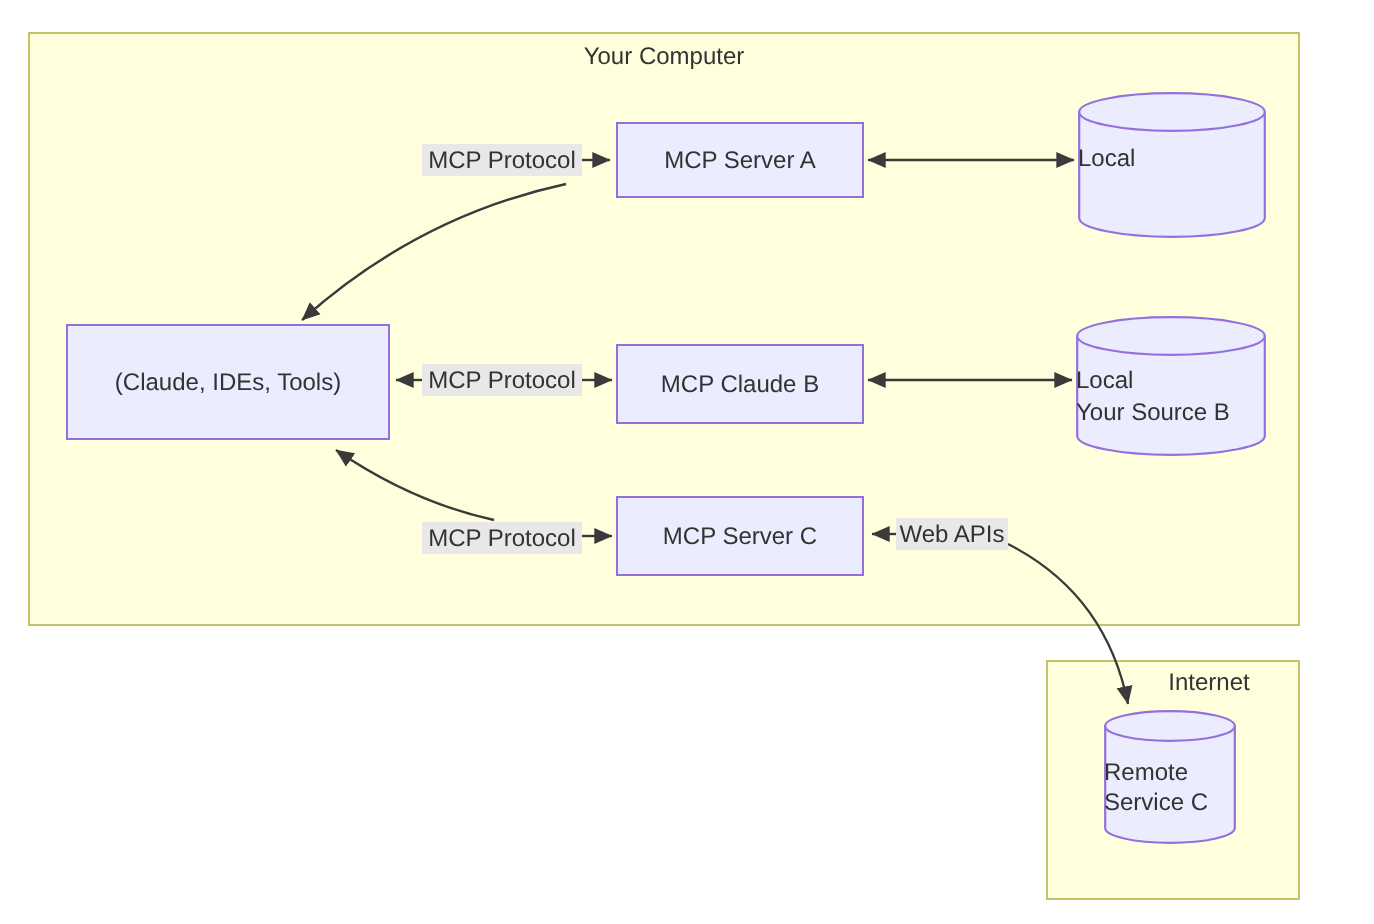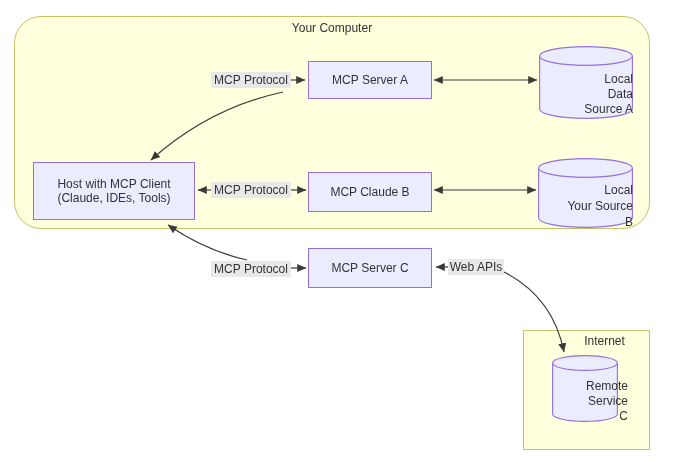--- a/index.html
+++ b/index.html
@@ -43,34 +43,34 @@
     position:absolute;
     background:var(--edge-label-bg);
     font-size:12px;line-height:16px;height:16px;
     text-align:center;color:var(--text);
     white-space:nowrap;
   }
   .cylinder{position:absolute;}
   .cylinder svg{position:absolute;left:0;top:0;display:block;}
   .cylinder-text{
     position:absolute;left:0;right:0;
-    text-align:right;font-size:12px;color:var(--text);padding-left:28px;
+    text-align:left;font-size:12px;color:var(--text);
   }
   .cylinder-text div{line-height:15px;}
   .overlay{position:absolute;left:0;top:0;z-index:2;pointer-events:none;}
   .layer-nodes{position:absolute;left:0;top:0;width:100%;height:100%;z-index:3;}
   .layer-clusters{position:absolute;left:0;top:0;width:100%;height:100%;z-index:1;}
 </style>
 </head>
 <body>
 
 <div class="stage">
 
   <div class="layer-clusters">
-    <div class="cluster" style="left:14px;top:16px;width:636px;height:213px;border-radius:27px;">
+    <div class="cluster" style="left:14px;top:16px;width:636px;height:297px;">
       <div class="cluster-label">Your Computer</div>
     </div>
     <div class="cluster" style="left:523px;top:330px;width:127px;height:120px;">
       <div class="cluster-label" style="top:4px;padding-left:36px;">Internet</div>
     </div>
   </div>
 
   <svg class="overlay" width="687" height="462" viewBox="0 0 687 462">
     <defs>
       <marker id="arrow" viewBox="0 0 10 10" refX="9.2" refY="5" markerWidth="8" markerHeight="8" orient="auto-start-reverse">
@@ -90,21 +90,20 @@
       <path d="M247,260 Q206,251 168,225" marker-end="url(#arrow)"></path>
       <path d="M291,268 L306,268" marker-end="url(#arrow)"></path>
       <path d="M448,267 L436,267" marker-end="url(#arrow)"></path>
       <path d="M504,272 Q553,297 564,352" marker-end="url(#arrow)"></path>
     </g>
   </svg>
 
   <div class="layer-nodes">
 
     <div class="node" style="left:33px;top:162px;width:162px;height:58px;">
-      <div>Host with MCP Client</div>
       <div>(Claude, IDEs, Tools)</div>
     </div>
 
     <div class="node" style="left:308px;top:61px;width:124px;height:38px;">
       <div>MCP Server A</div>
     </div>
 
     <div class="node" style="left:308px;top:172px;width:124px;height:40px;">
       <div>MCP Claude B</div>
     </div>
@@ -113,21 +112,20 @@
       <div>MCP Server C</div>
     </div>
 
     <div class="cylinder" style="left:539px;top:46px;width:94px;height:74px;">
       <svg width="94" height="74">
         <path d="M0.6,10 v53 a46.4,9.4 0 0 0 92.8,0 v-53" fill="#ECECFF" stroke="#9370DB" stroke-width="1.1"></path>
         <ellipse cx="47" cy="10" rx="46.4" ry="9.4" fill="#ECECFF" stroke="#9370DB" stroke-width="1.1"></ellipse>
       </svg>
       <div class="cylinder-text" style="top:26px;">
         <div>Local</div>
-        <div>Data Source A</div>
       </div>
     </div>
 
     <div class="cylinder" style="left:538px;top:158px;width:95px;height:71px;">
       <svg width="95" height="71">
         <path d="M0.6,10 v50 a46.9,9.4 0 0 0 93.8,0 v-50" fill="#ECECFF" stroke="#9370DB" stroke-width="1.1"></path>
         <ellipse cx="47.5" cy="10" rx="46.9" ry="9.4" fill="#ECECFF" stroke="#9370DB" stroke-width="1.1"></ellipse>
       </svg>
       <div class="cylinder-text" style="top:24px;line-height:16px;">
         <div style="line-height:16px;">Local</div>

